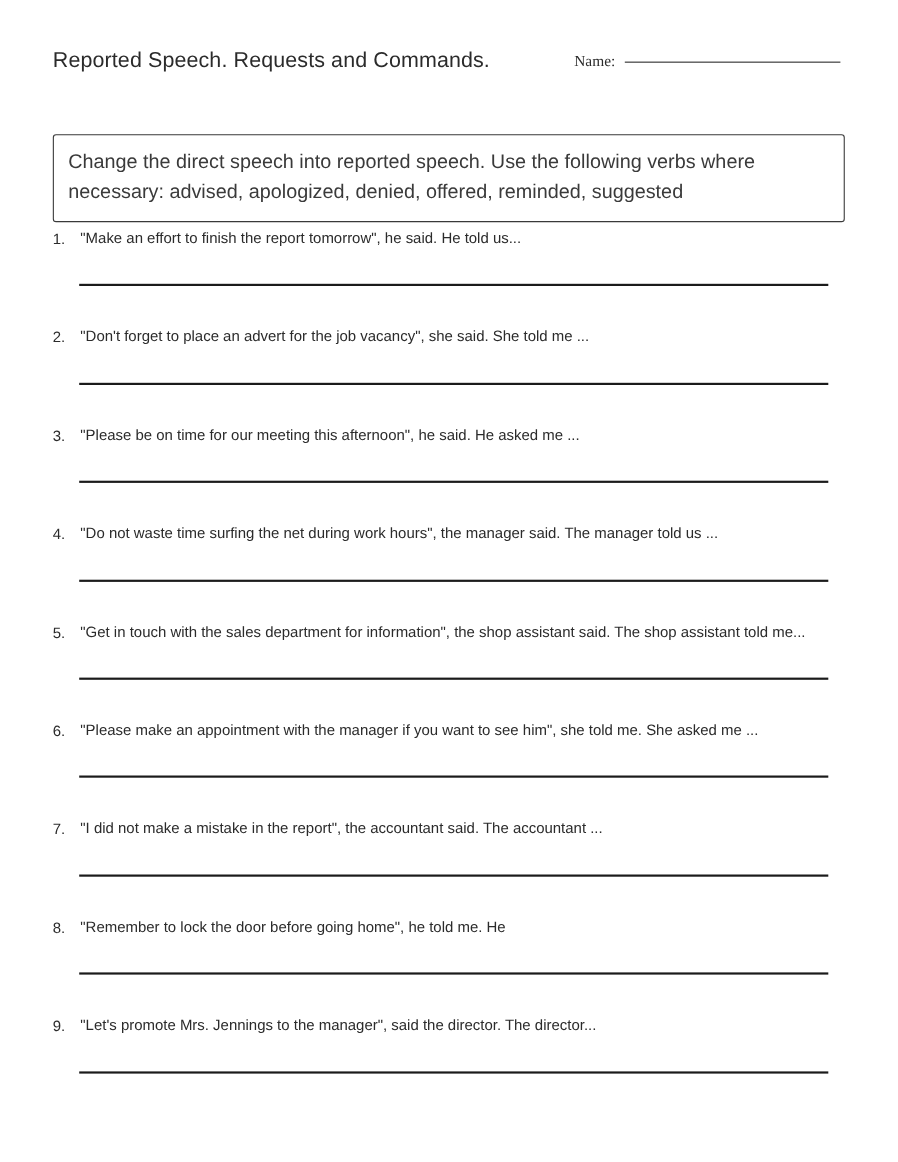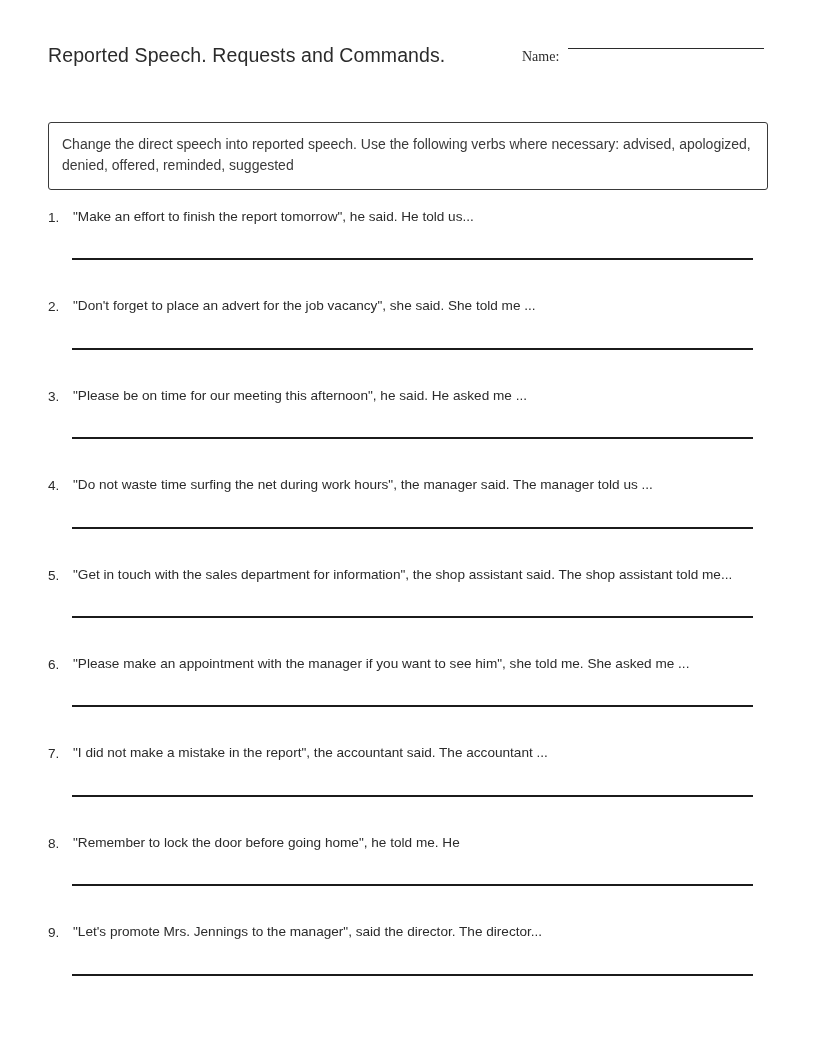--- a/index.html
+++ b/index.html
@@ -39,21 +39,21 @@
     font-weight: 400;
     letter-spacing: 0.1px;
     color: #2b2b2b;
     white-space: nowrap;
   }
   .name-group {
     position: absolute;
     left: 474px;
     top: 5px;
     display: flex;
-    align-items: flex-start;
+    align-items: center;
   }
   .name-label {
     font-family: "Liberation Serif", serif;
     font-size: 14px;
     color: #2b2b2b;
     white-space: nowrap;
   }
   .name-line {
     width: 196px;
     height: 0;
@@ -69,21 +69,21 @@
     left: 48px;
     top: 122px;
     width: 720px;
     box-sizing: border-box;
     border: 1.3px solid #3a3a3a;
     border-radius: 3px;
     padding: 11px 13px 12px 13px;
     background: #ffffff;
   }
   .instructions-text {
-    font-size: 14px;
+    font-size: 18px;
     line-height: 1.52;
     color: #3a3a3a;
   }
 
   
   .questions {
     position: absolute;
     left: 48px;
     top: 207px;
     width: 720px;

